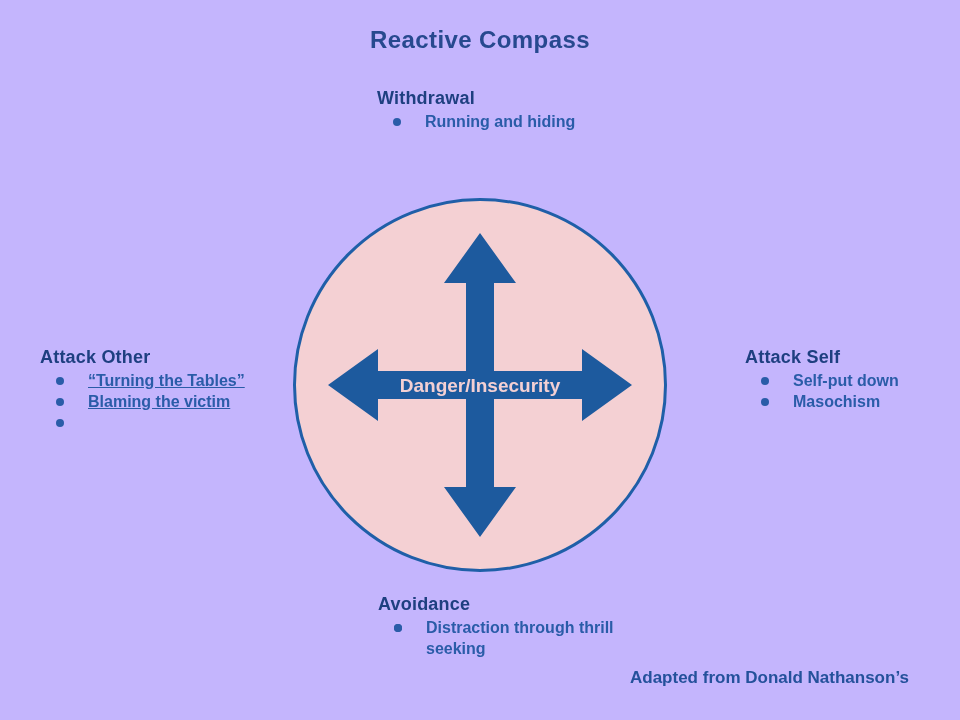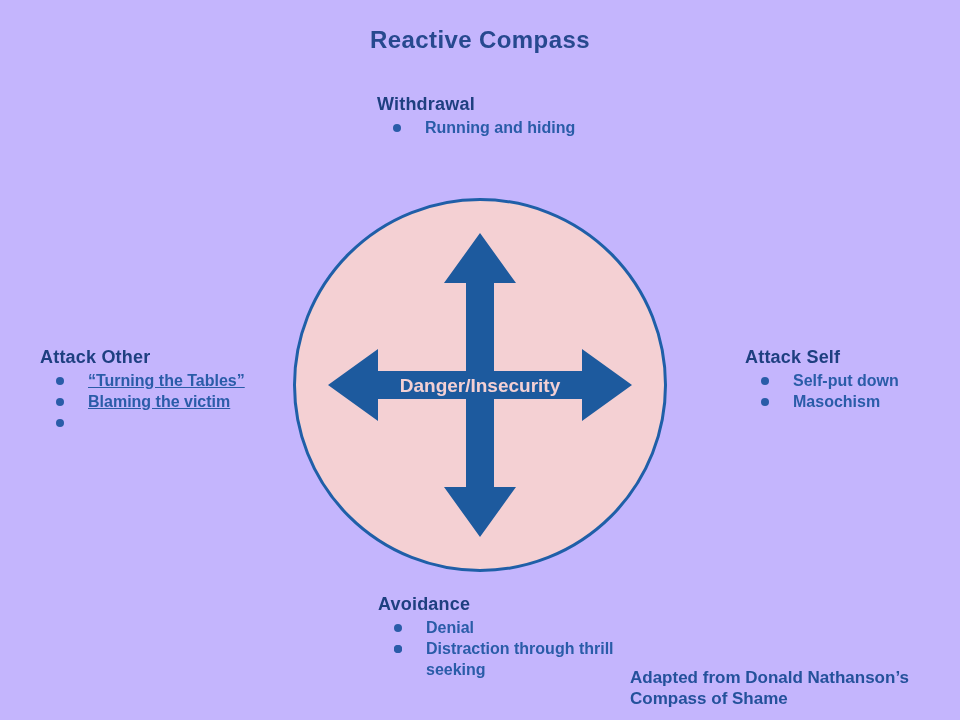--- a/index.html
+++ b/index.html
@@ -53,21 +53,21 @@
   }
   .dot {
     position: absolute;
     left: 16px;
     top: 7px;
     width: 8px;
     height: 8px;
     border-radius: 50%;
     background: #2a5ca8;
   }
-  .sec-withdrawal  { left: 377px; top: 94px;  width: 280px; }
+  .sec-withdrawal  { left: 377px; top: 88px;  width: 280px; }
   .sec-attack-other{ left: 40px;  top: 347px; width: 240px; }
   .sec-attack-other .li-text { display: inline-block; max-width: 178px; text-decoration: underline; }
   .sec-attack-self { left: 717px; top: 347px; width: 230px; margin-left: 28px; }
   .sec-avoidance   { left: 378px; top: 594px; width: 280px; }
   .sec-avoidance .li-text { display: inline-block; max-width: 212px; }
   .compass-svg {
     position: absolute;
     left: 292px;
     top: 197px;
   }
@@ -128,37 +128,32 @@
         <span class="li-text">Masochism</span>
       </li>
     </ul>
   </div>
 
   <div class="section sec-avoidance">
     <h2>Avoidance</h2>
     <ul>
       <li>
         <span class="dot"></span>
-        <span class="li-text">Denial</span>
-      </li>
-      <li>
-        <span class="dot"></span>
       </li>
       <li>
         <span class="dot"></span>
         <span class="li-text">Distraction through thrill seeking</span>
       </li>
     </ul>
   </div>
 
   <svg class="compass-svg" width="376" height="376" viewBox="0 0 376 376">
     <circle cx="188" cy="188" r="185.5" fill="#f4d0d3" stroke="#1f5fa8" stroke-width="3"></circle>
     <path d="M 36 188 L 86 152 L 86 174 L 290 174 L 290 152 L 340 188 L 290 224 L 290 202 L 86 202 L 86 224 Z" fill="#1d5a9e"></path>
     <path d="M 188 36 L 224 86 L 202 86 L 202 290 L 224 290 L 188 340 L 152 290 L 174 290 L 174 86 L 152 86 Z" fill="#1d5a9e"></path>
     <text x="188" y="195" text-anchor="middle" font-size="19" font-weight="bold" font-family="Liberation Sans, sans-serif" fill="#f4d0d3">Danger/Insecurity</text>
   </svg>
 
   <div class="attribution">
     <div>Adapted from Donald Nathanson’s</div>
-    <div>Compass of Shame</div>
   </div>
 
 </div>
 
 </body></html>

